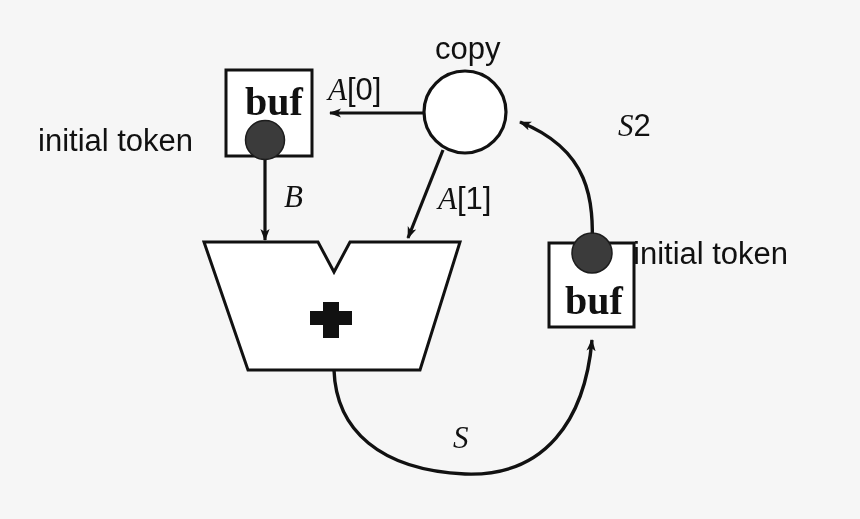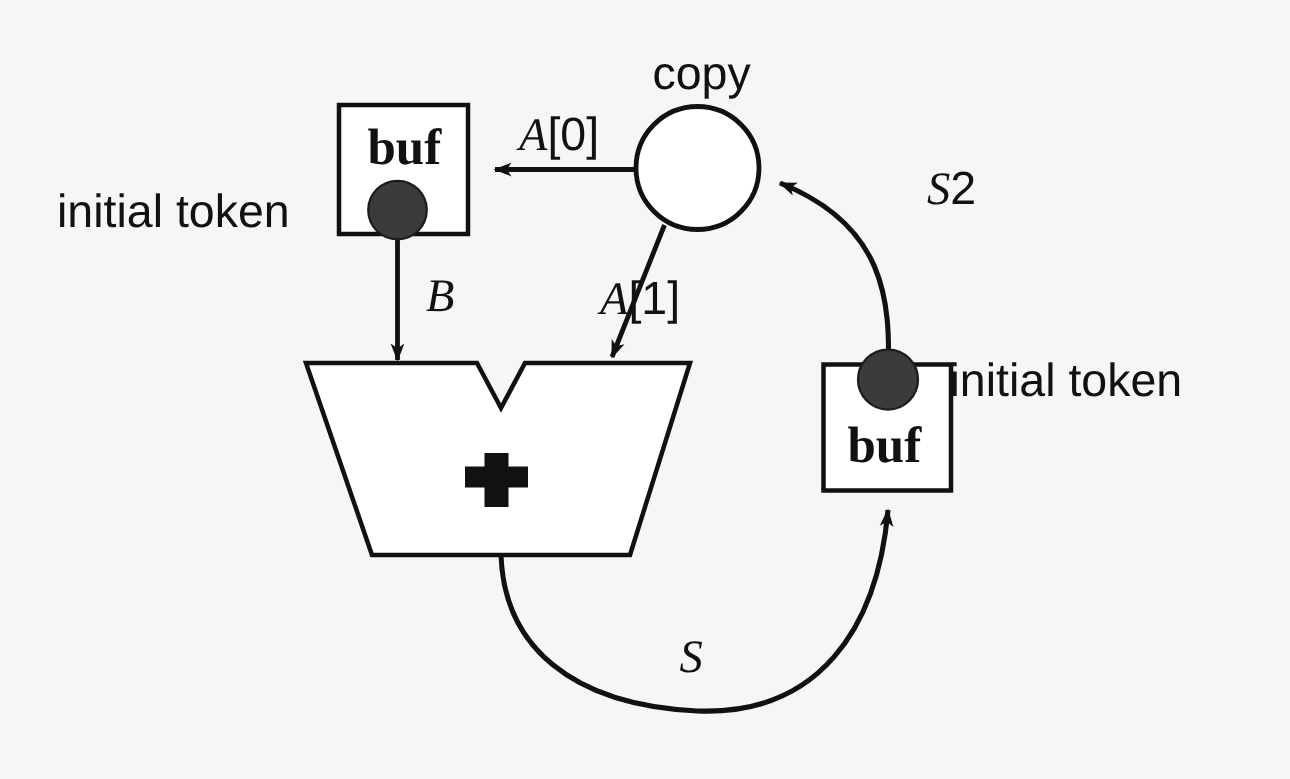--- a/index.html
+++ b/index.html
@@ -36,21 +36,21 @@
     font-family: Liberation Sans, sans-serif;
     font-size: 31px;
   }
   .lbl-italic {
     font-family: "Liberation Serif", "DejaVu Serif", serif;
     font-style: italic;
     font-size: 31px;
   }
   .lbl-node {
     font-family: "Liberation Serif", "DejaVu Serif", serif;
-    font-size: 34px;
+    font-size: 40px;
     font-weight: 700;
   }
   .math-sub {
     font-style: normal;
   }
 </style>
 </head>
 <body>
 
 <div id="diagram-root">
@@ -90,25 +90,25 @@
   <div class="lbl lbl-node" style="left:245px; top:82px;">buf</div>
 
   <div class="lbl lbl-node" style="left:565px; top:281px;">buf</div>
 
   <div class="lbl lbl-plain" style="left:435px; top:33px;">copy</div>
 
   <div class="lbl lbl-plain" style="left:38px; top:125px;">initial token</div>
 
   <div class="lbl lbl-plain" style="left:633px; top:238px;">initial token</div>
 
-  <div class="lbl" style="left:346px; top:74px;">
+  <div class="lbl" style="left:328px; top:74px;">
     <span class="lbl-italic">A</span><span class="lbl-plain math-sub">[0]</span>
   </div>
 
-  <div class="lbl" style="left:400px; top:183px;">
+  <div class="lbl" style="left:438px; top:183px;">
     <span class="lbl-italic">A</span><span class="lbl-plain math-sub">[1]</span>
   </div>
 
   <div class="lbl lbl-italic" style="left:284px; top:181px;">B</div>
 
   <div class="lbl lbl-italic" style="left:453px; top:422px;">S</div>
 
   <div class="lbl" style="left:618px; top:110px;">
     <span class="lbl-italic">S</span><span class="lbl-plain math-sub">2</span>
   </div>

